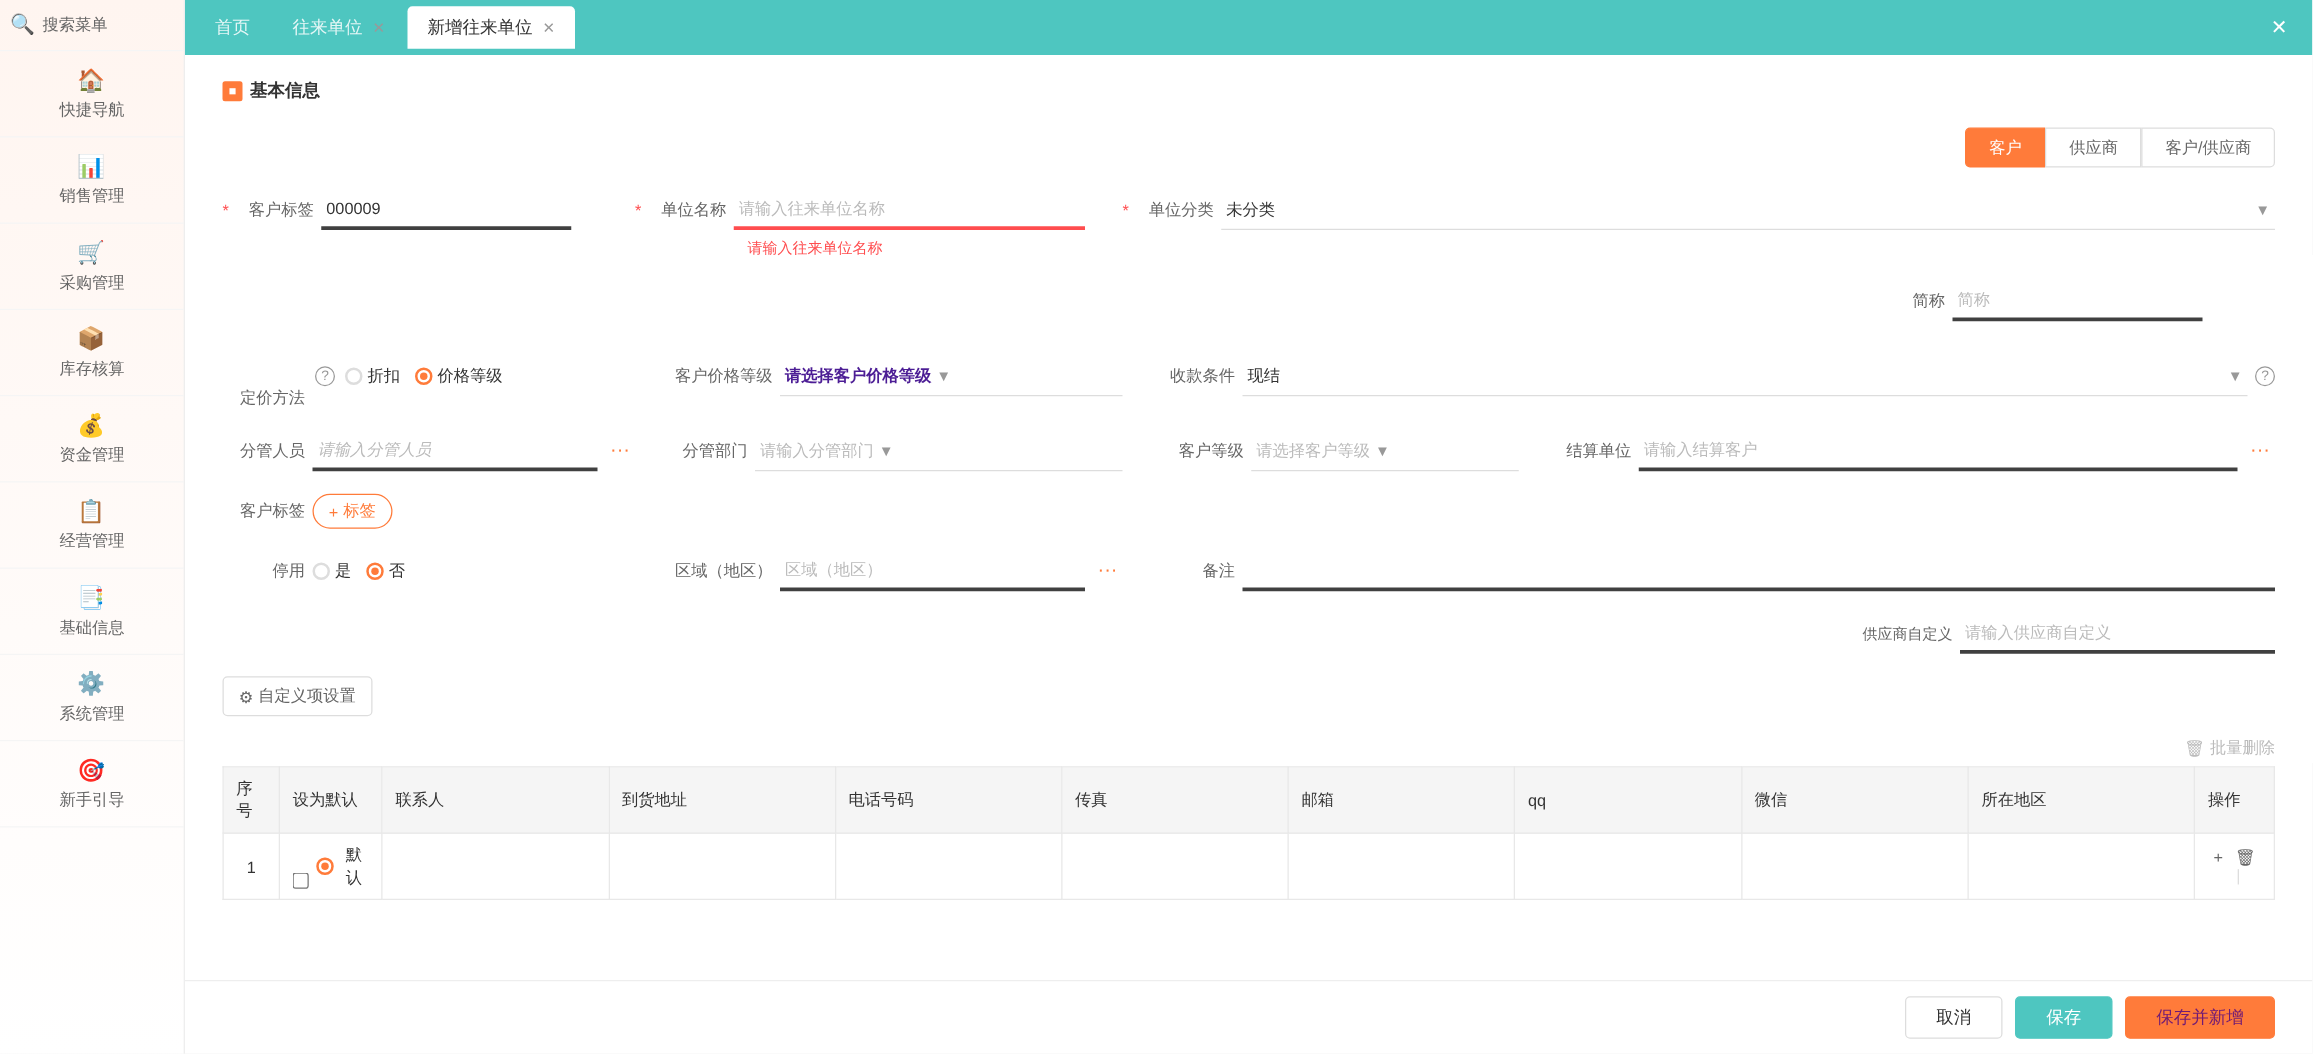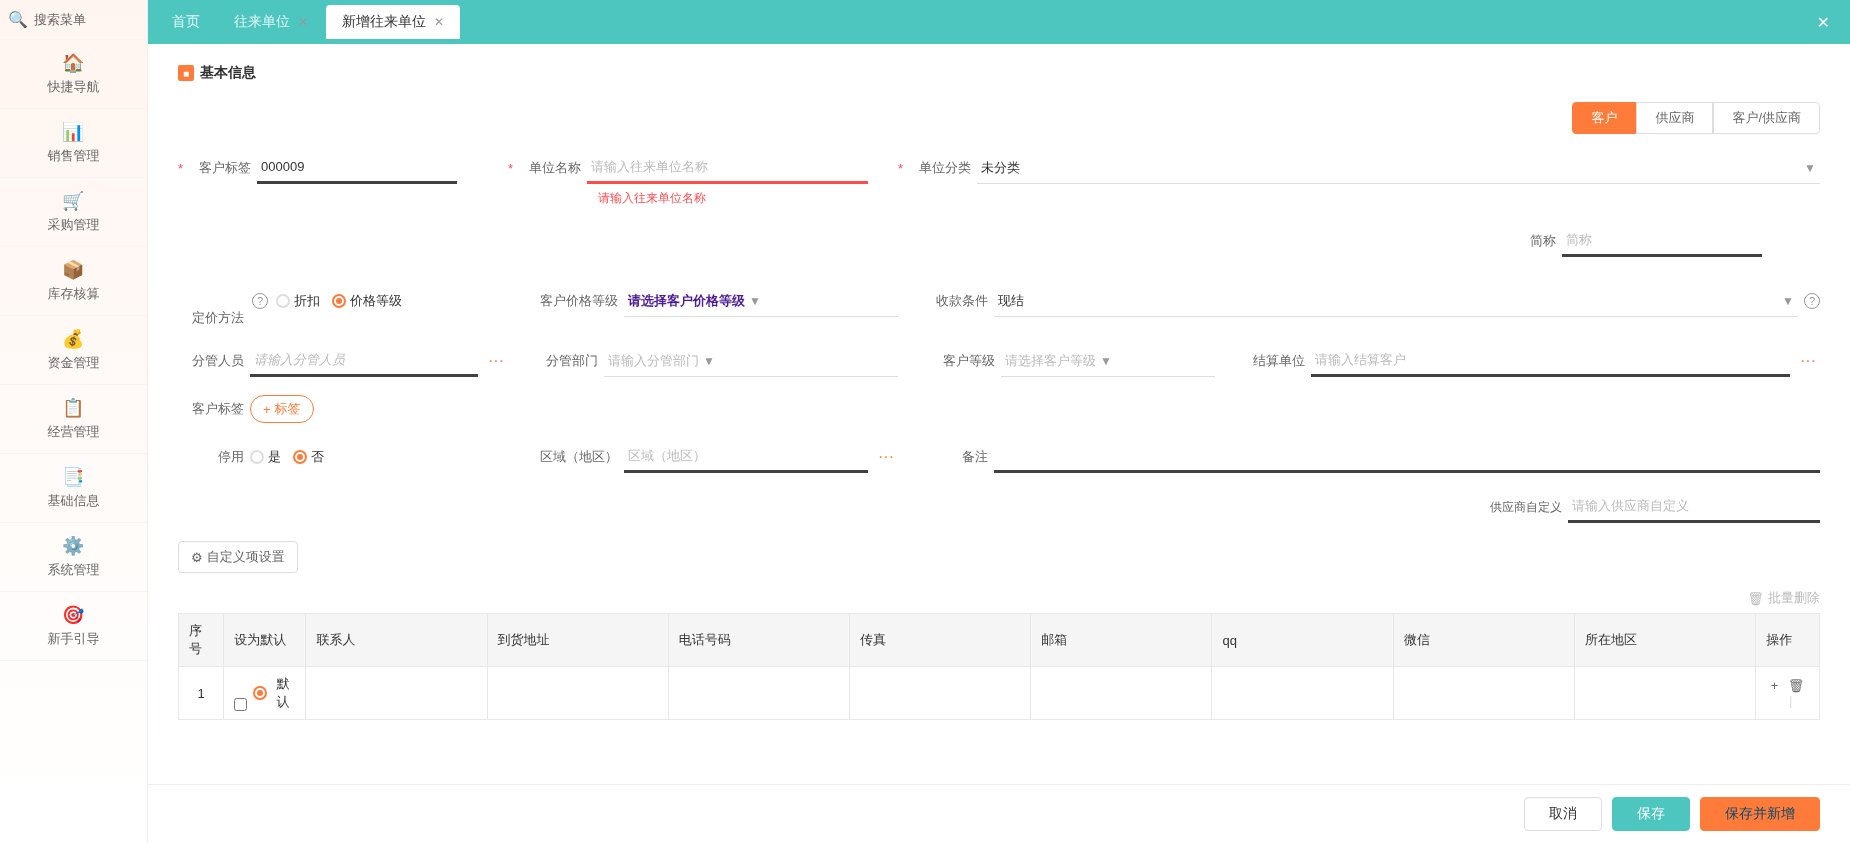--- a/index.html
+++ b/index.html
@@ -301,21 +301,21 @@
       padding: 7px 24px;
       border-radius: 4px;
       font-size: 14px;
       cursor: pointer;
       border: 1px solid #ddd;
       background: white;
       color: #333;
     }
     .btn-primary {
       background: #ff7b3a;
-      color: #0c4a6e;
+      color: #701a75;
       border-color: #ff7b3a;
     }
     .btn-success {
       background: #4ec6c0;
       color: white;
       border-color: #4ec6c0;
     }
 
     
     .batch-delete {

